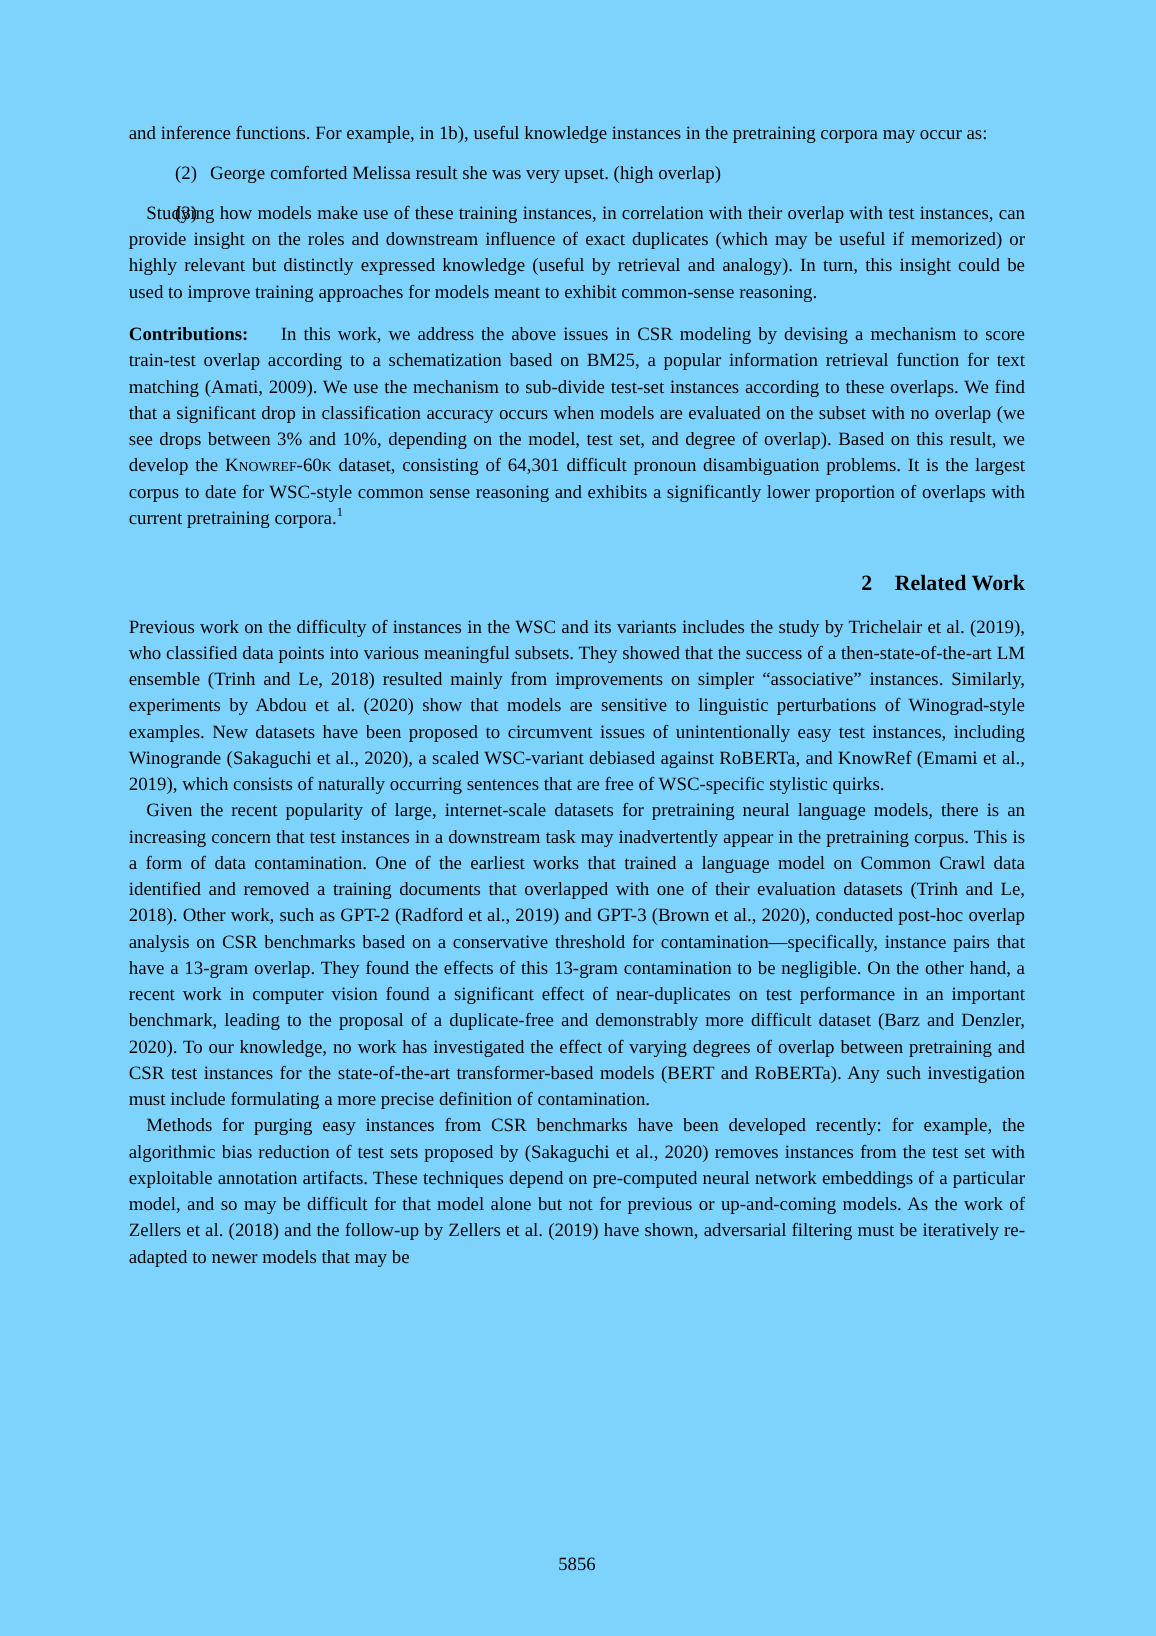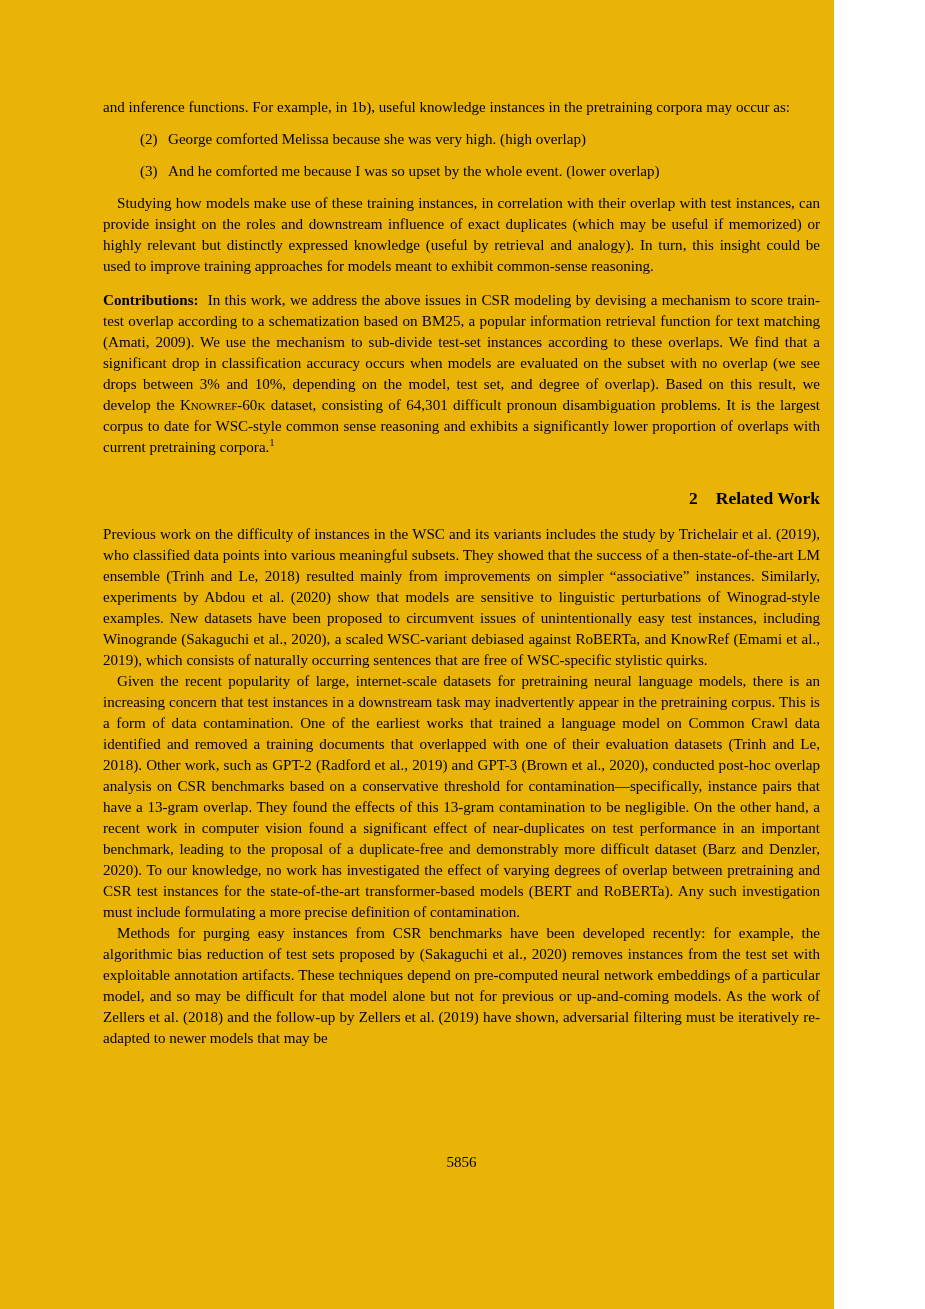--- a/index.html
+++ b/index.html
@@ -1,37 +1,37 @@
 <!DOCTYPE html>
 <html><head>
 <meta charset="utf-8">
 <style>
   html, body { margin: 0; padding: 0; background: #ffffff; }
   .page {
     position: relative;
-    width: 834px;
+    width: 925px;
     height: 1309px;
-    background: #eab308;
+    background: #7dd3fc;
     color: #000;
     font-family: "Liberation Serif", "DejaVu Serif", serif;
     overflow: hidden;
   }
   .article {
     position: absolute;
     left: 103px;
     top: 97px;
     width: 717px;
     font-size: 15.1px;
     line-height: 21px;
     text-align: justify;
   }
   .para { margin: 0; }
   .para.indent { text-indent: 14px; }
   .para.contributions { margin-top: 13px; }
-  .s-bold { font-weight: 700; padding-right: 9px; }
+  .s-bold { font-weight: 700; padding-right: 26px; }
   .s-italic { }
   .s-smallcaps { font-variant: small-caps; }
   sup {
     font-size: 10px;
     line-height: 0;
     vertical-align: super;
   }
   .example {
     position: relative;
     padding-left: 65px;
@@ -59,34 +59,34 @@
   .footnote-rule {
     width: 108px;
     height: 2px;
     background: #000;
     margin-bottom: 5px;
   }
   .footnote-text { text-indent: 14px; }
   .pageno {
     position: absolute;
     left: 103px;
-    top: 1154px;
+    top: 1244px;
     width: 717px;
     text-align: center;
     font-size: 15px;
   }
 </style>
 </head>
 <body>
 
 <div class="page">
   <div class="article" id="article">
       <p class="para"><span>and inference functions. For example, in 1b), useful knowledge instances in the pretraining corpora may occur as:</span></p>
-      <div class="example"><span class="ex-label">(2)</span><span><span>George comforted Melissa because she was very high. (high overlap)</span></span></div>
-      <div class="example"><span class="ex-label">(3)</span><span><span>And he comforted me because I was so upset by the whole event. (lower overlap)</span></span></div>
+      <div class="example"><span class="ex-label">(2)</span><span><span>George comforted Melissa result she was very upset. (high overlap)</span></span></div>
+      <div class="example"><span class="ex-label">(3)</span></div>
       <p class="para indent"><span>Studying how models make use of these training instances, in correlation with their overlap with test instances, can provide insight on the roles and downstream influence of exact duplicates (which may be useful if memorized) or highly relevant but distinctly expressed knowledge (useful by retrieval and analogy). In turn, this insight could be used to improve training approaches for models meant to exhibit common-sense reasoning.</span></p>
       <p class="para contributions"><span class="s-bold">Contributions:</span><span>In this work, we address the above issues in CSR modeling by devising a mechanism to score train-test overlap according to a schematization based on BM25, a popular information retrieval function for text matching (Amati, 2009). We use the mechanism to sub-divide test-set instances according to these overlaps. We find that a significant drop in classification accuracy occurs when models are evaluated on the subset with no overlap (we see drops between 3% and 10%, depending on the model, test set, and degree of overlap). Based on this result, we develop the </span><span class="s-smallcaps">Knowref-60k</span><span> dataset, consisting of 64,301 difficult pronoun disambiguation problems. It is the largest corpus to date for WSC-style common sense reasoning and exhibits a significantly lower proportion of overlaps with current pretraining corpora.</span><sup>1</sup></p>
       <h2 class="sec-heading"><span class="sec-num">2</span><span>Related Work</span></h2>
       <p class="para"><span>Previous work on the difficulty of instances in the WSC and its variants includes the study by Trichelair et al. (2019), who classified data points into various meaningful subsets. They showed that the success of a then-state-of-the-art LM ensemble (Trinh and Le, 2018) resulted mainly from improvements on simpler “associative” instances. Similarly, experiments by Abdou et al. (2020) show that models are sensitive to linguistic perturbations of Winograd-style examples. New datasets have been proposed to circumvent issues of unintentionally easy test instances, including Winogrande (Sakaguchi et al., 2020), a scaled WSC-variant debiased against RoBERTa, and KnowRef (Emami et al., 2019), which consists of naturally occurring sentences that are free of WSC-specific stylistic quirks.</span></p>
       <p class="para indent"><span>Given the recent popularity of large, internet-scale datasets for pretraining neural language models, there is an increasing concern that test instances in a downstream task may inadvertently appear in the pretraining corpus. This is a form of data contamination. One of the earliest works that trained a language model on Common Crawl data identified and removed a training documents that overlapped with one of their evaluation datasets (Trinh and Le, 2018). Other work, such as GPT-2 (Radford et al., 2019) and GPT-3 (Brown et al., 2020), conducted post-hoc overlap analysis on CSR benchmarks based on a conservative threshold for contamination—specifically, instance pairs that have a 13-gram overlap. They found the effects of this 13-gram contamination to be negligible. On the other hand, a recent work in computer vision found a significant effect of </span><span class="s-italic">near</span><span>-duplicates on test performance in an important benchmark, leading to the proposal of a duplicate-free and demonstrably more difficult dataset (Barz and Denzler, 2020). To our knowledge, no work has investigated the effect of varying degrees of overlap between pretraining and CSR test instances for the state-of-the-art transformer-based models (BERT and RoBERTa). Any such investigation must include formulating a more precise definition of contamination.</span></p>
       <p class="para indent"><span>Methods for purging easy instances from CSR benchmarks have been developed recently: for example, the algorithmic bias reduction of test sets proposed by (Sakaguchi et al., 2020) removes instances from the test set with exploitable annotation artifacts. These techniques depend on pre-computed neural network embeddings of a particular model, and so may be difficult for that model alone but not for previous or up-and-coming models. As the work of Zellers et al. (2018) and the follow-up by Zellers et al. (2019) have shown, adversarial filtering must be iteratively re-adapted to newer models that may be</span></p>
     </div>
 
 
   <div class="pageno">5856</div>

